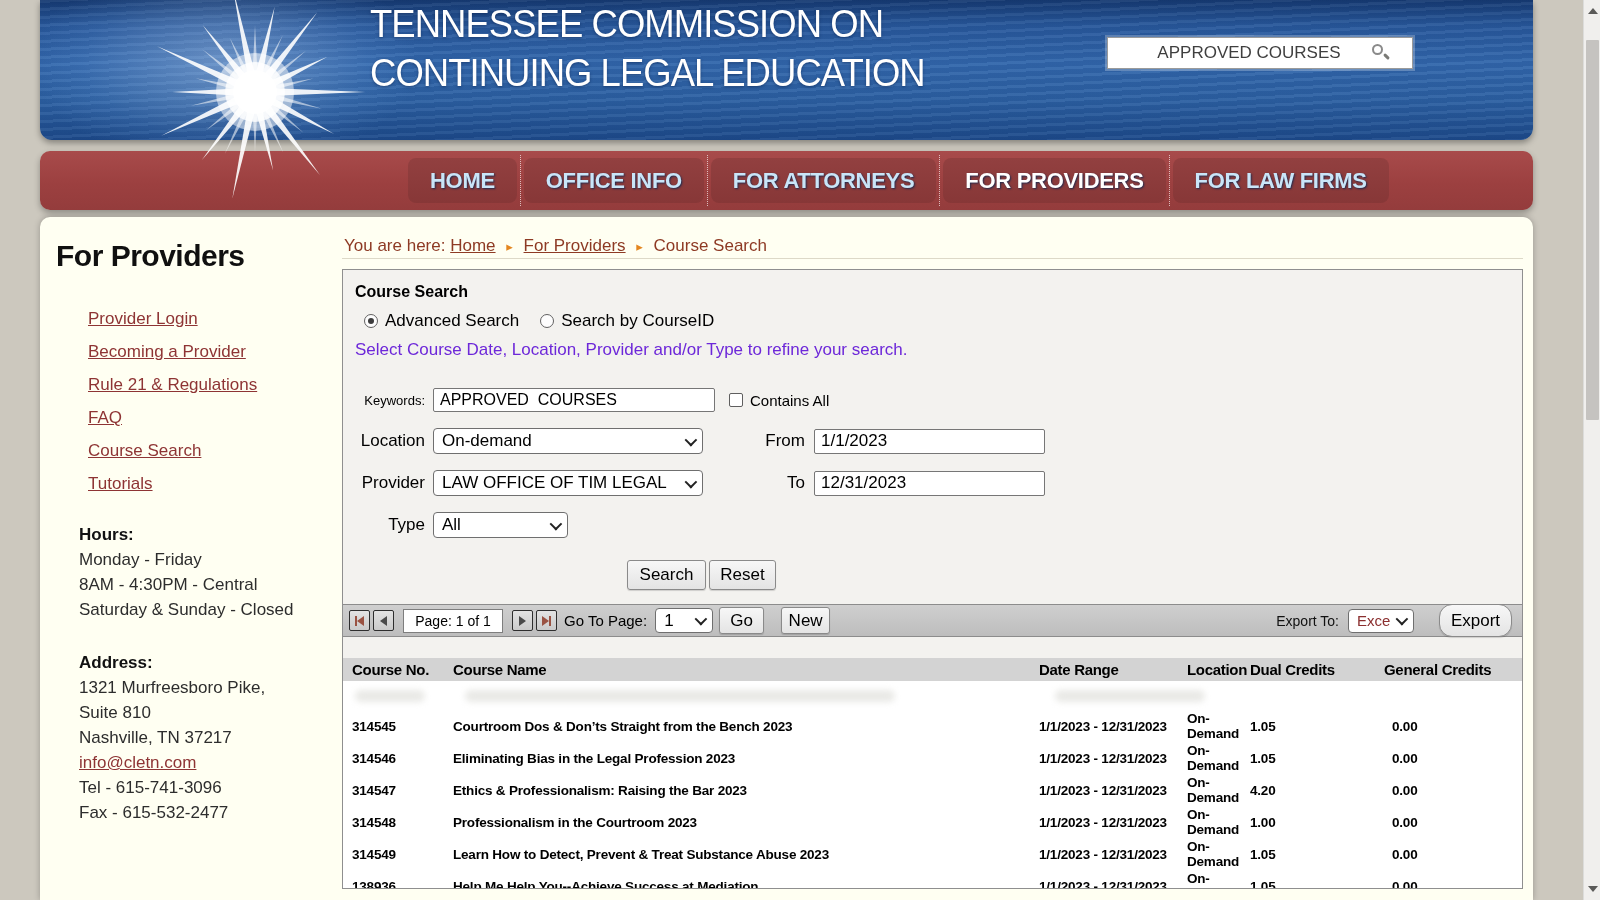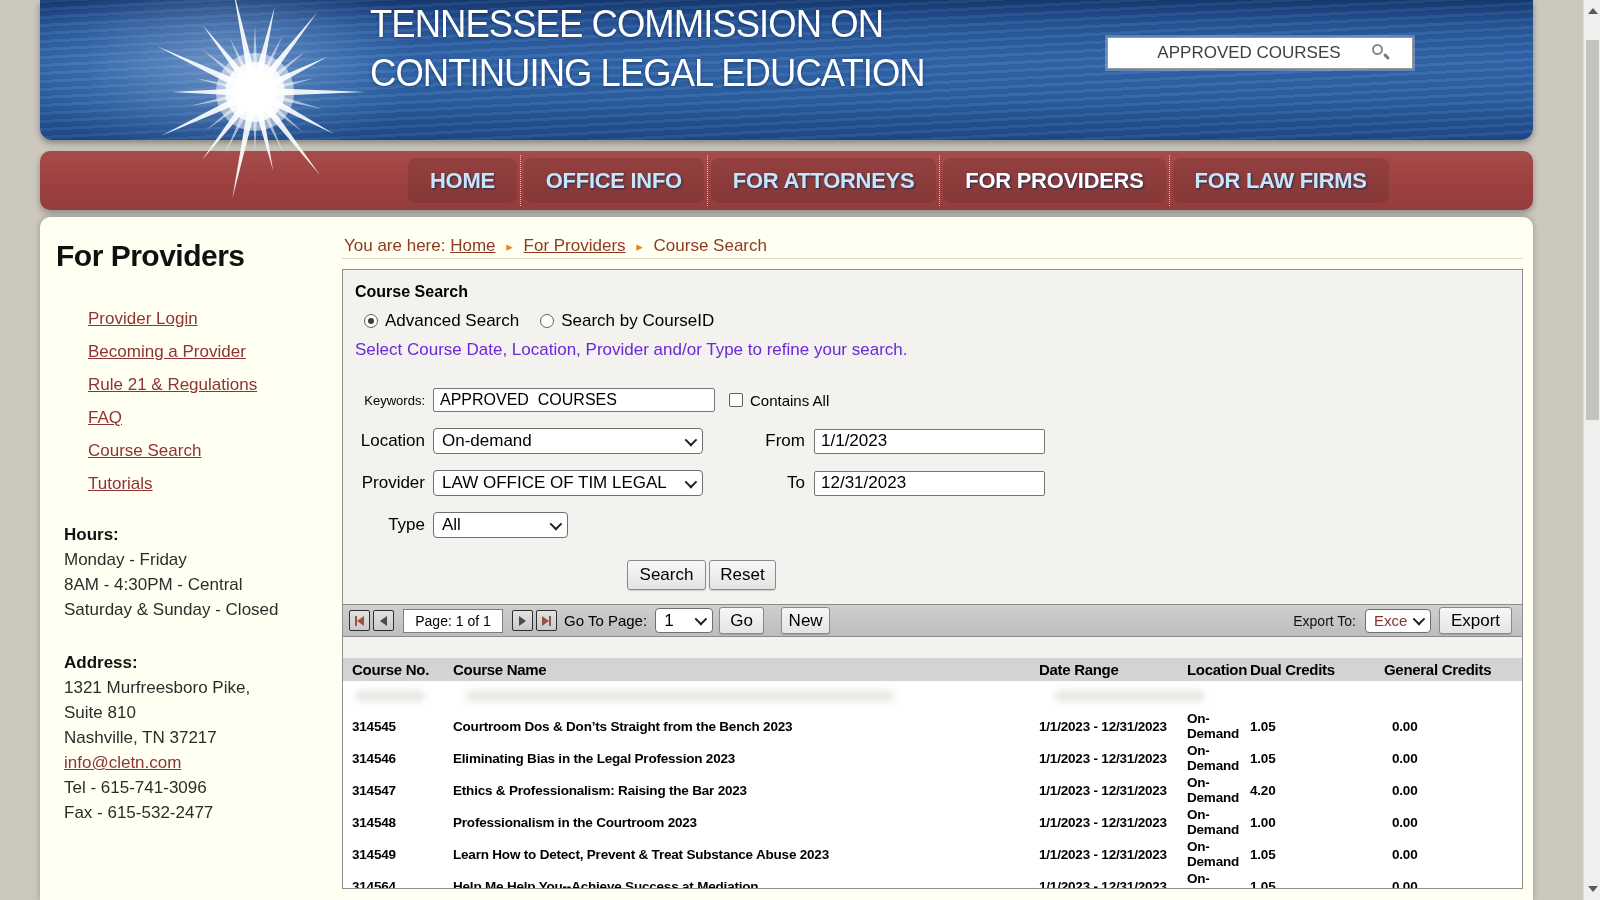--- a/index.html
+++ b/index.html
@@ -63,21 +63,21 @@
   .content {
     margin-top:7px; background:#fffff2; border-radius:10px 10px 0 0;
     height:683px; display:flex; box-shadow:0 0 6px rgba(0,0,0,.25);
     overflow:hidden;
   }
   .sidebar { width:290px; flex:none; padding:22px 0 0 16px; }
   .sidebar h2 { font-size:30px; font-weight:bold; color:#101010; letter-spacing:-0.5px; }
   .side-links { list-style:none; margin:36px 0 0 32px; }
   .side-links li { margin-bottom:13px; }
   .side-links a, .mail-link { color:#8e3434; text-decoration:underline; font-size:17px; cursor:pointer; }
-  .side-block { margin-left:8px; font-size:17px; color:#2d2d2d; line-height:25px; }
+  .side-block { margin-left:23px; font-size:17px; color:#2d2d2d; line-height:25px; }
   .side-block .blk-title { font-weight:bold; color:#111; }
   .hours-block { margin-top:28px; }
   .addr-block { margin-top:28px; }
 
   .main { flex:1; padding:0 10px 0 12px; }
   .breadcrumb {
     padding:19px 0 2px 2px; font-size:17px; color:#8e3a24;
     border-bottom:1px solid #ddd9c8;
   }
   .breadcrumb a { color:#8e3a24; text-decoration:underline; cursor:pointer; }
@@ -153,21 +153,21 @@
     margin:0 6px; flex:none;
   }
   .goto-lbl { font-size:15px; color:#000; margin:0 5px 0 4px; }
   .sel-page { width:58px; height:25px; border-radius:4px; }
   .btn-go { width:45px; height:27px; margin-left:3px; }
   .btn-new { width:49px; height:27px; margin-left:14px; }
   .pag-spacer { flex:1; }
   .export-lbl { font-size:14px; color:#111; margin-right:6px; }
   .sel-excel { width:66px; height:24px; font-size:15px; }
   .sel-excel .sel-txt { color:#8b2f2f; }
-  .btn-export { width:73px; height:27px; margin-left:5px; }
+  .btn-export { width:73px; height:33px; margin-left:22px;border-radius:13px; }
 
   
   .tbl { background:#fff; height:300px; }
   .tbl-head, .tbl-row {
     display:grid;
     grid-template-columns:101px 586px 148px 63px 134px auto;
     padding-left:9px; align-items:center;
   }
   .tbl-head {
     margin-top:21px; background:#d3d3d3; height:23px;
@@ -430,21 +430,21 @@
           </div>
           <div class="tbl-row">
             <span>314549</span>
               <span>Learn How to Detect, Prevent &amp; Treat Substance Abuse 2023</span>
             <span>1/1/2023 - 12/31/2023</span>
               <span>On-Demand</span>
             <span>1.05</span>
               <span class="gen">0.00</span>
           </div>
           <div class="tbl-row">
-            <span>314564</span>
+            <span>138936</span>
               <span>Help Me Help You--Achieve Success at Mediation</span>
             <span>1/1/2023 - 12/31/2023</span>
               <span>On-Demand</span>
             <span>1.05</span>
               <span class="gen">0.00</span>
           </div>
         </div>
       </div>
     </div>
   </div>

